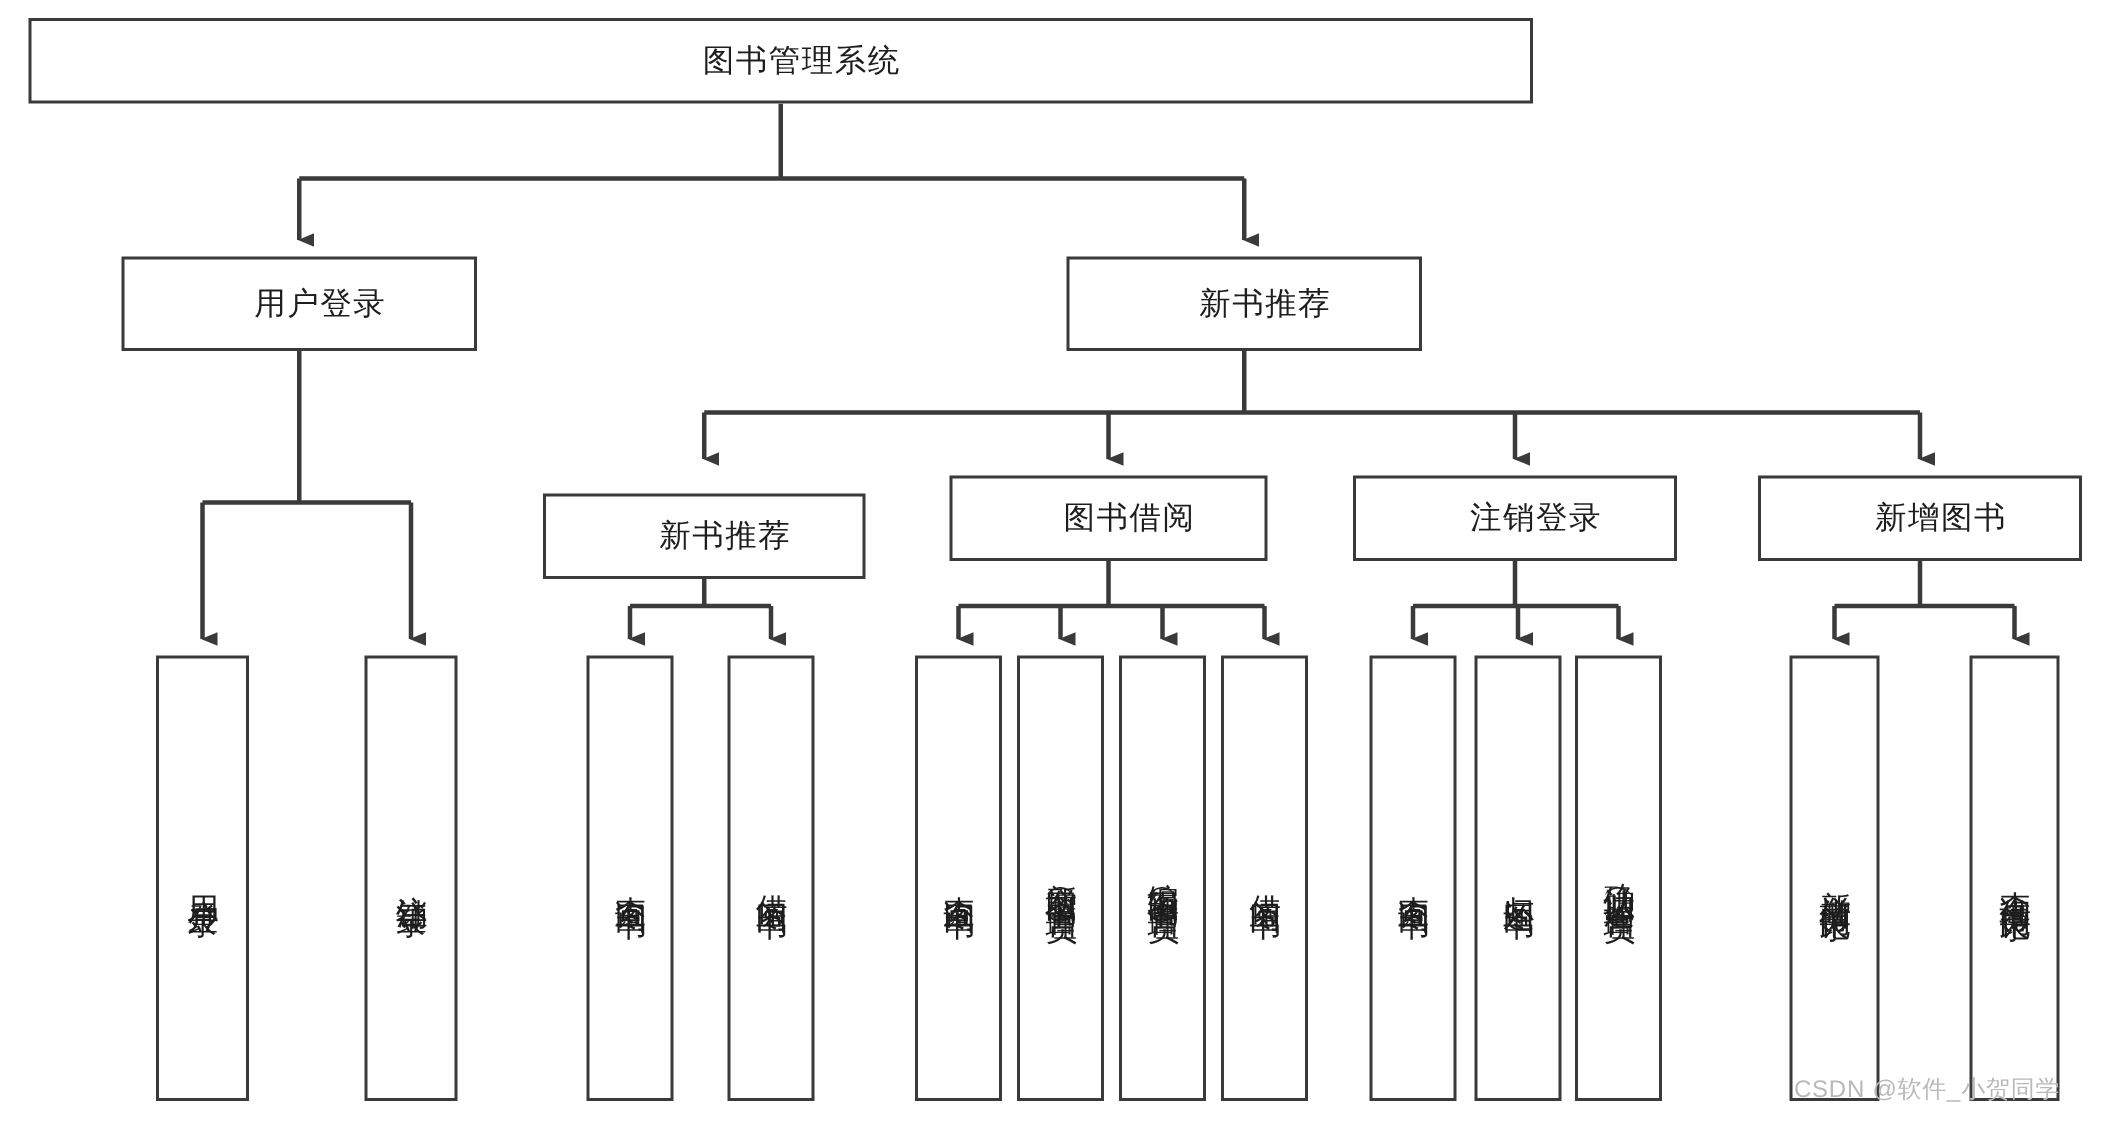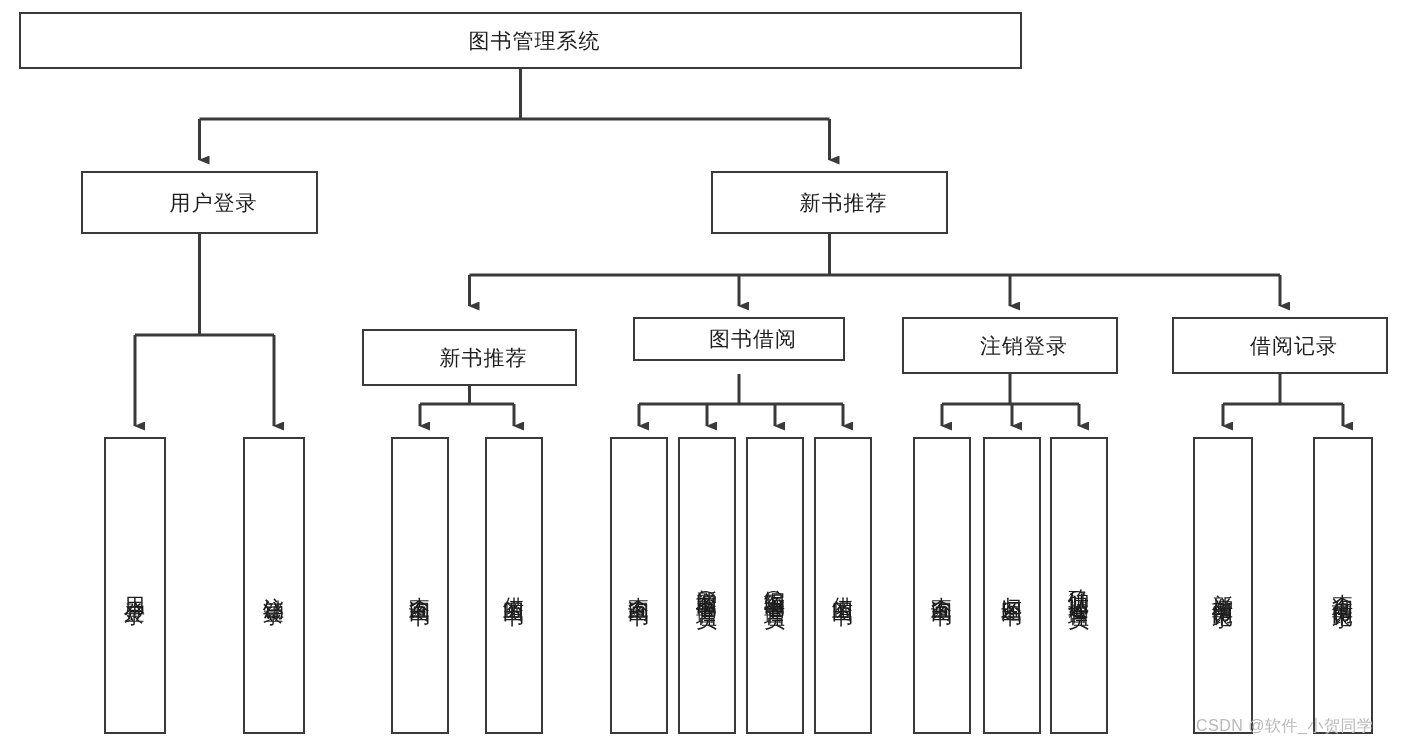--- a/index.html
+++ b/index.html
@@ -118,21 +118,21 @@
       </div>
       <div class="node h" style="left: 362px; top: 317px; width: 215px; height: 57px; margin-top: 12px;">
         <span>新书推荐</span>
       </div>
       <div class="node v" style="left: 391px; top: 437px; width: 58px; height: 297px;">
         <span class="vtext">查询图书</span>
       </div>
       <div class="node v" style="left: 485px; top: 437px; width: 58px; height: 297px;">
         <span class="vtext">借阅图书</span>
       </div>
-      <div class="node h" style="left: 633px; top: 317px; width: 212px; height: 44px;">
+      <div class="node h" style="left: 633px; top: 317px; width: 212px; height: 57px;">
         <span>图书借阅</span>
       </div>
       <div class="node v" style="left: 610px; top: 437px; width: 58px; height: 297px;">
         <span class="vtext">查询图书</span>
       </div>
       <div class="node v" style="left: 678px; top: 437px; width: 58px; height: 297px;">
         <span class="vtext">新增图书（管理员）</span>
       </div>
       <div class="node v" style="left: 746px; top: 437px; width: 58px; height: 297px;">
         <span class="vtext">编辑图书（管理员）</span>
@@ -146,21 +146,21 @@
       <div class="node v" style="left: 913px; top: 437px; width: 58px; height: 297px;">
         <span class="vtext">查询图书</span>
       </div>
       <div class="node v" style="left: 983px; top: 437px; width: 58px; height: 297px;">
         <span class="vtext">归还图书</span>
       </div>
       <div class="node v" style="left: 1050px; top: 437px; width: 58px; height: 297px;">
         <span class="vtext">确认归还（管理员）</span>
       </div>
       <div class="node h" style="left: 1172px; top: 317px; width: 216px; height: 57px;">
-        <span>借阅记录</span>
+        <span>新增图书</span>
       </div>
       <div class="node v" style="left: 1193px; top: 437px; width: 60px; height: 297px;">
         <span class="vtext">新增借阅记录</span>
       </div>
       <div class="node v" style="left: 1313px; top: 437px; width: 60px; height: 297px;">
         <span class="vtext">查询借阅记录</span>
       </div>
     </div>
 
   <div class="watermark" style="left:1196px; top:716px;">CSDN @软件_小贺同学</div>

